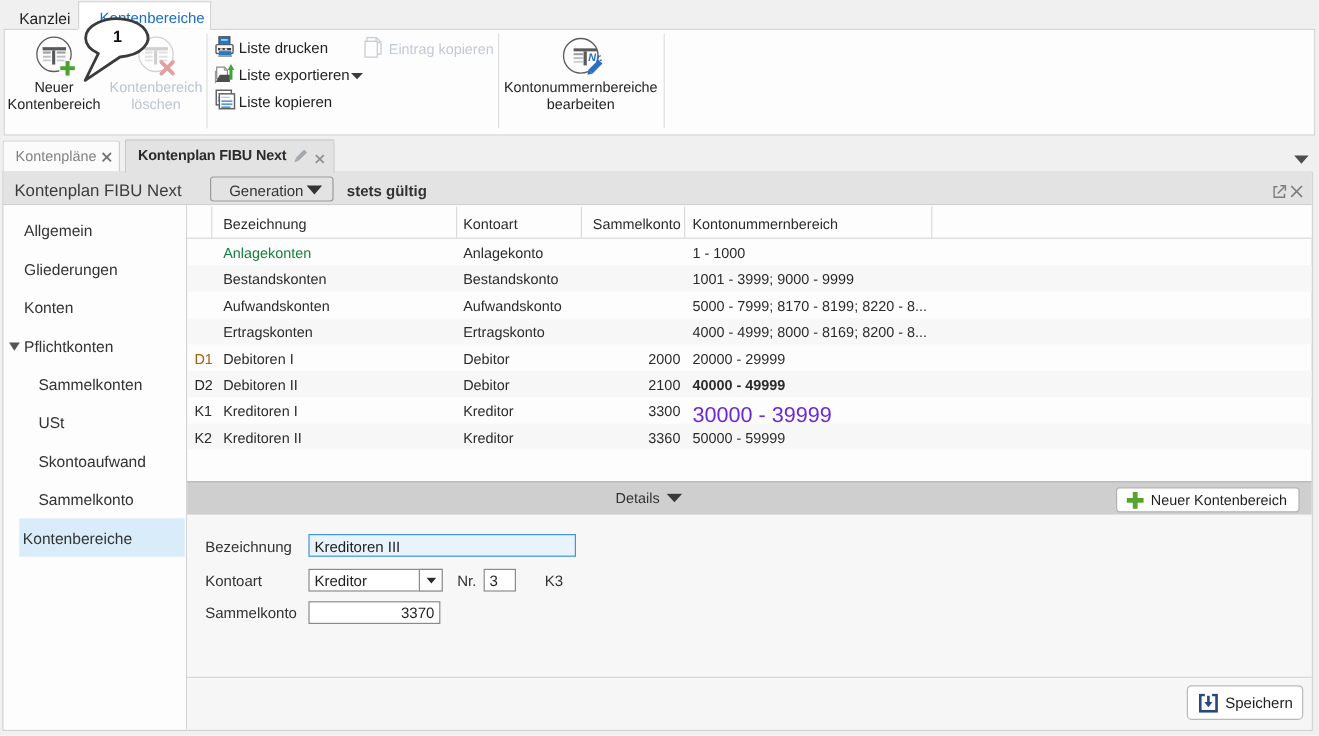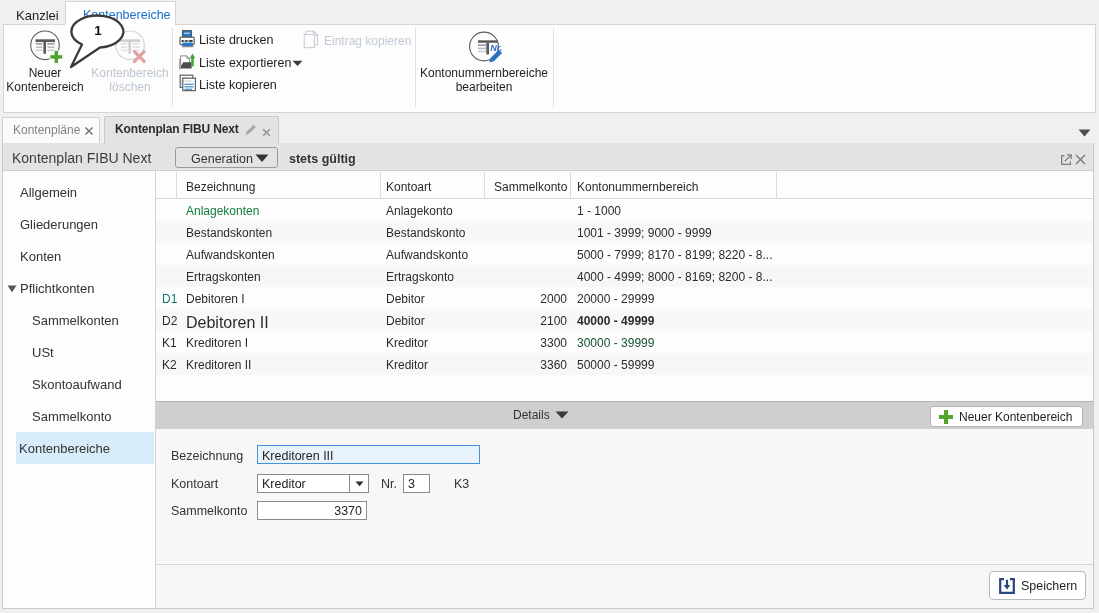--- a/index.html
+++ b/index.html
@@ -217,37 +217,37 @@
   <div class="txt" style="left:577px;top:226px;font-size:12px;color:#2b2b2b;z-index:4;">1001 - 3999; 9000 - 9999</div>
 
   <div class="txt" style="left:186px;top:248px;font-size:12px;color:#2b2b2b;z-index:4;">Aufwandskonten</div>
   <div class="txt" style="left:386px;top:248px;font-size:12px;color:#2b2b2b;z-index:4;">Aufwandskonto</div>
   <div class="txt" style="left:577px;top:248px;font-size:12px;color:#2b2b2b;z-index:4;">5000 - 7999; 8170 - 8199; 8220 - 8...</div>
 
   <div class="txt" style="left:186px;top:270px;font-size:12px;color:#2b2b2b;z-index:4;">Ertragskonten</div>
   <div class="txt" style="left:386px;top:270px;font-size:12px;color:#2b2b2b;z-index:4;">Ertragskonto</div>
   <div class="txt" style="left:577px;top:270px;font-size:12px;color:#2b2b2b;z-index:4;">4000 - 4999; 8000 - 8169; 8200 - 8...</div>
 
-  <div class="txt" style="left:162px;top:292px;font-size:12px;color:#0f766e;z-index:4;">D1</div>
+  <div class="txt" style="left:162px;top:292px;font-size:12px;color:#a16207;z-index:4;">D1</div>
   <div class="txt" style="left:186px;top:292px;font-size:12px;color:#2b2b2b;z-index:4;">Debitoren I</div>
   <div class="txt" style="left:386px;top:292px;font-size:12px;color:#2b2b2b;z-index:4;">Debitor</div>
   <div class="txt" style="left:494px;top:292px;width:73px;text-align:right;font-size:12px;color:#2b2b2b;z-index:4;">2000</div>
   <div class="txt" style="left:577px;top:292px;font-size:12px;color:#2b2b2b;z-index:4;">20000 - 29999</div>
 
   <div class="txt" style="left:162px;top:314px;font-size:12px;color:#2b2b2b;z-index:4;">D2</div>
-  <div class="txt" style="left:186px;top:314px;font-size:16px;color:#2b2b2b;z-index:4;">Debitoren II</div>
+  <div class="txt" style="left:186px;top:314px;font-size:12px;color:#2b2b2b;z-index:4;">Debitoren II</div>
   <div class="txt" style="left:386px;top:314px;font-size:12px;color:#2b2b2b;z-index:4;">Debitor</div>
   <div class="txt" style="left:494px;top:314px;width:73px;text-align:right;font-size:12px;color:#2b2b2b;z-index:4;">2100</div>
   <div class="txt" style="left:577px;top:314px;font-size:12px;color:#2b2b2b;z-index:4;font-weight:bold;">40000 - 49999</div>
 
   <div class="txt" style="left:162px;top:336px;font-size:12px;color:#2b2b2b;z-index:4;">K1</div>
   <div class="txt" style="left:186px;top:336px;font-size:12px;color:#2b2b2b;z-index:4;">Kreditoren I</div>
   <div class="txt" style="left:386px;top:336px;font-size:12px;color:#2b2b2b;z-index:4;">Kreditor</div>
   <div class="txt" style="left:494px;top:336px;width:73px;text-align:right;font-size:12px;color:#2b2b2b;z-index:4;">3300</div>
-  <div class="txt" style="left:577px;top:336px;font-size:12px;color:#14532d;z-index:4;">30000 - 39999</div>
+  <div class="txt" style="left:577px;top:336px;font-size:18px;color:#6d28d9;z-index:4;">30000 - 39999</div>
 
   <div class="txt" style="left:162px;top:358px;font-size:12px;color:#2b2b2b;z-index:4;">K2</div>
   <div class="txt" style="left:186px;top:358px;font-size:12px;color:#2b2b2b;z-index:4;">Kreditoren II</div>
   <div class="txt" style="left:386px;top:358px;font-size:12px;color:#2b2b2b;z-index:4;">Kreditor</div>
   <div class="txt" style="left:494px;top:358px;width:73px;text-align:right;font-size:12px;color:#2b2b2b;z-index:4;">3360</div>
   <div class="txt" style="left:577px;top:358px;font-size:12px;color:#2b2b2b;z-index:4;">50000 - 59999</div>
 
   <div class="abs" style="left:156px;top:401px;width:937px;height:28px;background:#cfcfcf;border-top:1px solid #b5b5b5;z-index:2;"></div>
   <div class="txt" style="left:513px;top:408px;font-size:12px;color:#333;z-index:4;">Details</div>
   <svg class="abs" style="left:555px;top:411px;z-index:4;" width="14" height="8" viewBox="0 0 14 8">

